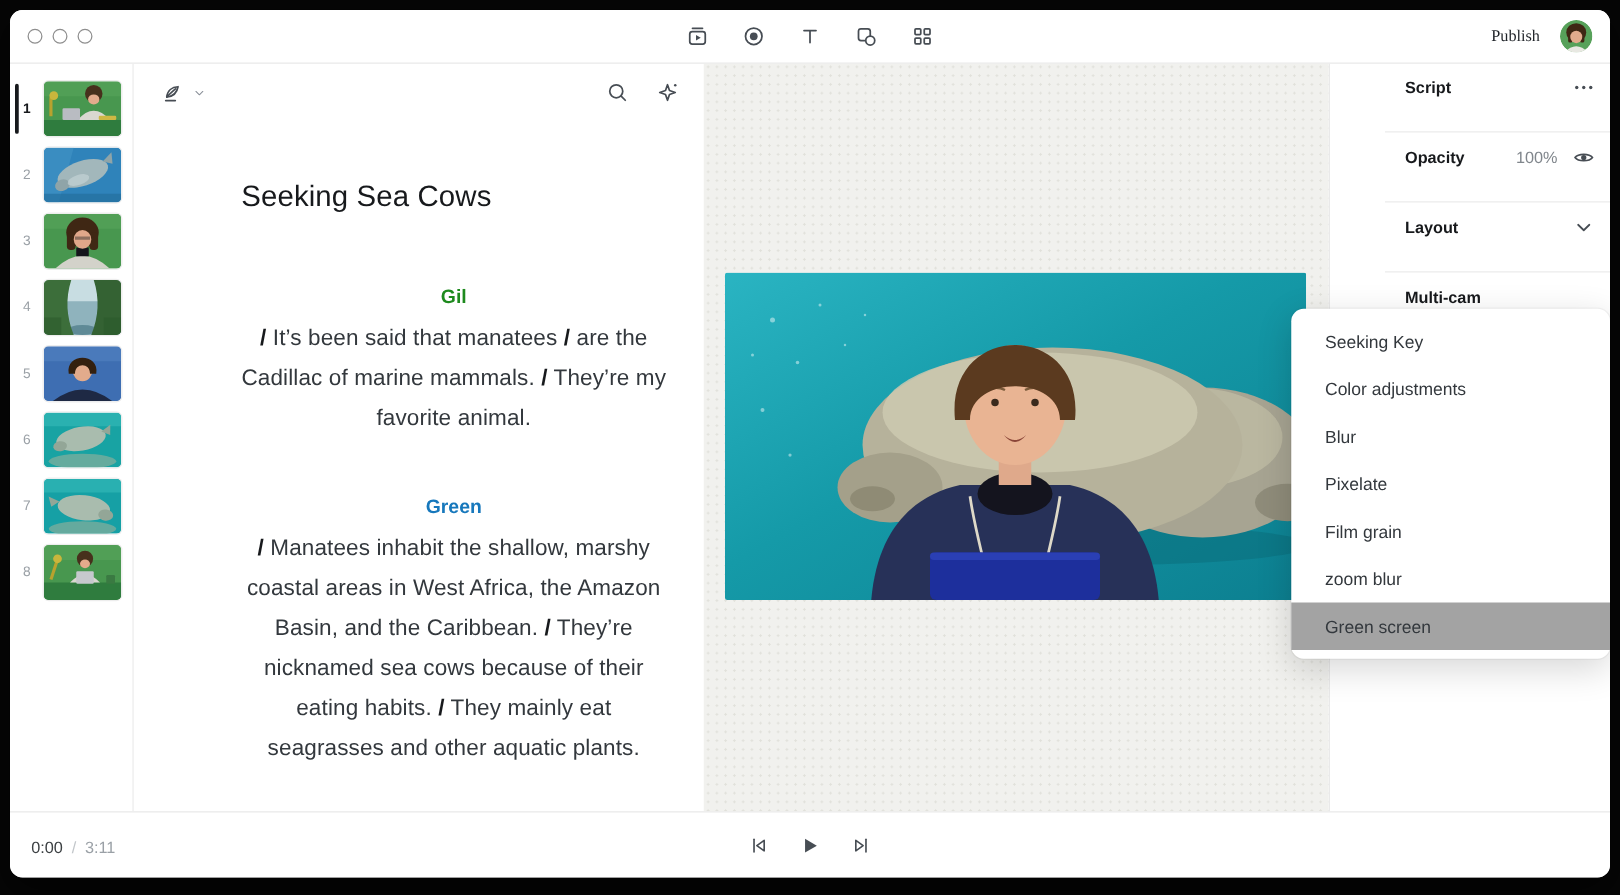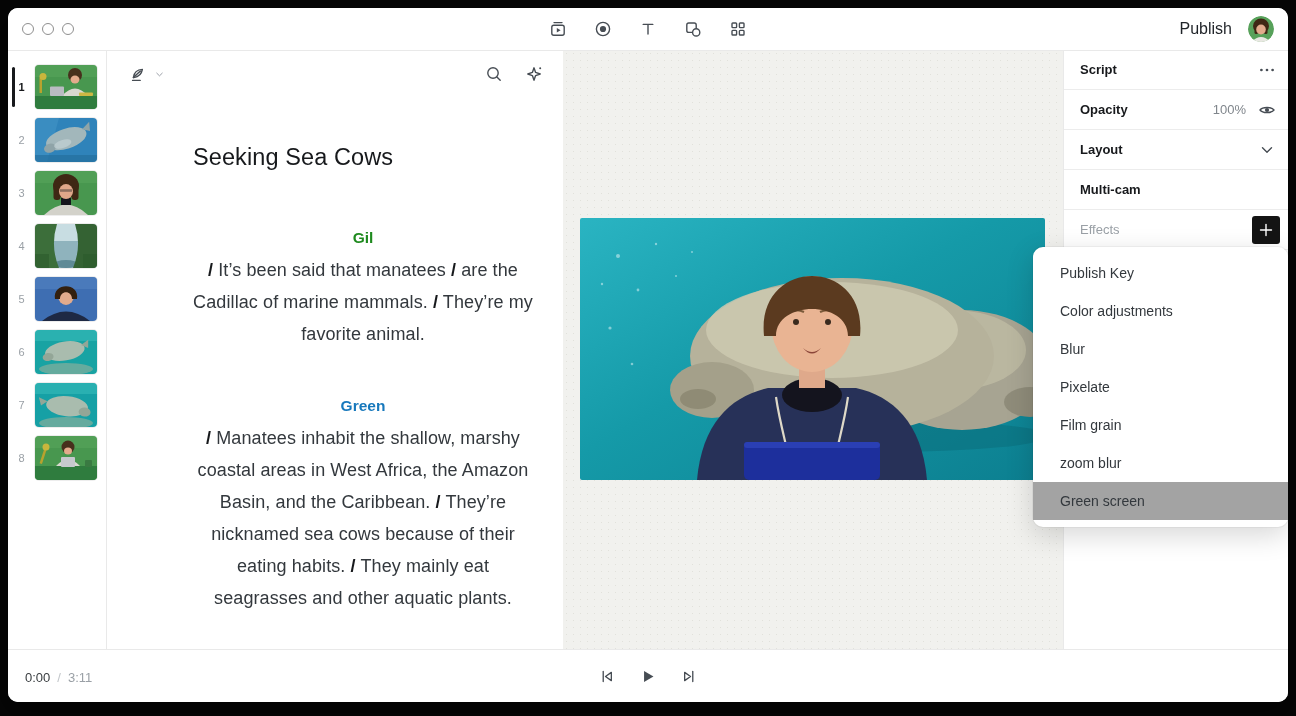--- a/index.html
+++ b/index.html
@@ -8,21 +8,21 @@
   .window{position:absolute;left:8px;top:8px;width:1280px;height:694px;background:#fff;
           border-radius:10px;overflow:hidden;box-shadow:0 10px 30px rgba(0,0,0,.7);}
 
   
   .topbar{position:absolute;left:0;top:0;right:0;height:42px;background:#fff;border-bottom:1px solid #e9e9e9;z-index:5;}
   .traffic{position:absolute;left:14px;top:0;height:42px;display:flex;align-items:center;gap:8px;}
   .traffic .dot{width:12px;height:12px;border:1.3px solid #8f8f8f;border-radius:50%;background:#fff;box-sizing:border-box;padding:0;cursor:pointer;}
   .tools{position:absolute;left:50%;top:0;height:42px;transform:translateX(-50%);display:flex;align-items:center;gap:27px;}
   .icon-btn{background:none;border:none;padding:0;cursor:pointer;display:flex;align-items:center;}
   .topbar-right{position:absolute;right:14px;top:0;height:42px;display:flex;align-items:center;gap:16px;}
-  .publish{background:none;border:none;font-family:Liberation Sans, sans-serif;font-size:16px;color:#1f2328;cursor:pointer;padding:0;}
+  .publish{background:none;border:none;font-family:Liberation Serif, serif;font-size:13px;color:#1f2328;cursor:pointer;padding:0;}
   .avatar{width:26px;height:26px;border-radius:50%;overflow:hidden;cursor:pointer;}
   .avatar svg{display:block;width:26px;height:26px;}
 
   
   .ic{display:flex;align-items:center;justify-content:center;}
   .ic svg{width:18px;height:18px;display:block;fill:none;stroke:#474d54;stroke-width:1.4;stroke-linecap:round;stroke-linejoin:round;}
   .ic svg .f{fill:#474d54;stroke:none;}
   .ic.small svg{width:11px;height:11px;}
   .ic.gray svg{stroke:#8a8f98;}
 
@@ -49,21 +49,21 @@
   .para .slash{font-weight:700;color:#17191c;}
 
   
   .canvas{position:absolute;left:555px;top:42px;bottom:52px;width:500px;background-color:#f1f1ee;
           background-image:radial-gradient(#e1e1db 0.8px,transparent 0.8px);background-size:7px 7px;}
   .video{position:absolute;left:17px;top:168px;width:465px;height:262px;border-radius:2px;overflow:hidden;cursor:pointer;}
   .video svg{display:block;width:465px;height:262px;}
 
   
   .inspector{position:absolute;right:0;top:42px;bottom:52px;width:225px;background:#fff;border-left:1px solid #e9e9e9;box-sizing:border-box;}
-  .insp-row{height:39px;display:flex;align-items:center;padding:0 12px 0 16px;border-bottom:1px solid #ececec;cursor:pointer;}
+  .insp-row{height:39px;display:flex;align-items:center;padding:0 12px 16px 16px;border-bottom:1px solid #ececec;cursor:pointer;margin-left:44px;}
   .insp-label{flex:1;font-size:13px;font-weight:600;color:#17191c;}
   .insp-row.muted .insp-label{color:#9aa0a6;font-weight:500;}
   .insp-value{font-size:13px;color:#80868c;margin-right:12px;}
   .plus-btn{width:28px;height:28px;border:none;border-radius:3px;display:flex;align-items:center;justify-content:center;cursor:pointer;margin-right:-4px;padding:0;}
   .plus-btn svg{width:16px;height:16px;stroke:#fff;fill:none;stroke-width:1.4;stroke-linecap:round;}
 
   
   .menu{position:absolute;left:1025px;top:239px;width:255px;height:280px;background:#fff;border-radius:10px;
         box-shadow:0 8px 28px rgba(0,0,0,.16),0 0 0 1px rgba(0,0,0,.04);box-sizing:border-box;padding:7px 0;z-index:20;}
   .menu-item{height:38px;display:flex;align-items:center;padding-left:27px;font-size:14px;color:#33383d;cursor:pointer;}
@@ -416,21 +416,21 @@
         <button class="plus-btn" style="background: rgb(20, 20, 20);">
           <svg viewBox="0 0 16 16">
             <line x1="8" y1="2.5" x2="8" y2="13.5"></line>
             <line x1="2.5" y1="8" x2="13.5" y2="8"></line>
           </svg>
         </button>
       </div>
     </aside>
 
   <div class="menu" id="effectsMenu">
-      <div class="menu-item">Publish Key</div>
+      <div class="menu-item">Seeking Key</div>
       <div class="menu-item">Color adjustments</div>
       <div class="menu-item">Blur</div>
       <div class="menu-item">Pixelate</div>
       <div class="menu-item">Film grain</div>
       <div class="menu-item">zoom blur</div>
       <div class="menu-item highlighted" style="background: #a3a3a3;">Green screen</div>
     </div>
 
   <footer class="bottombar">
     <div class="time">

